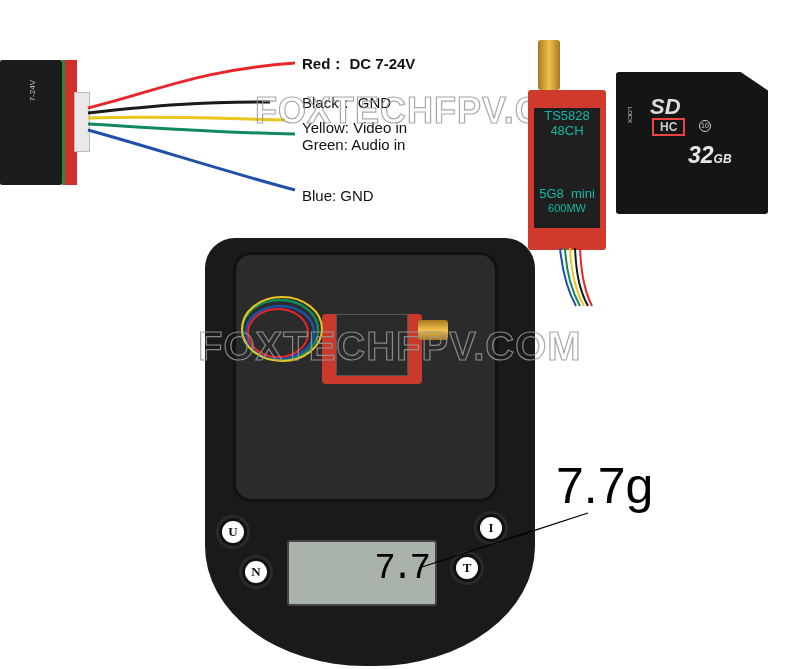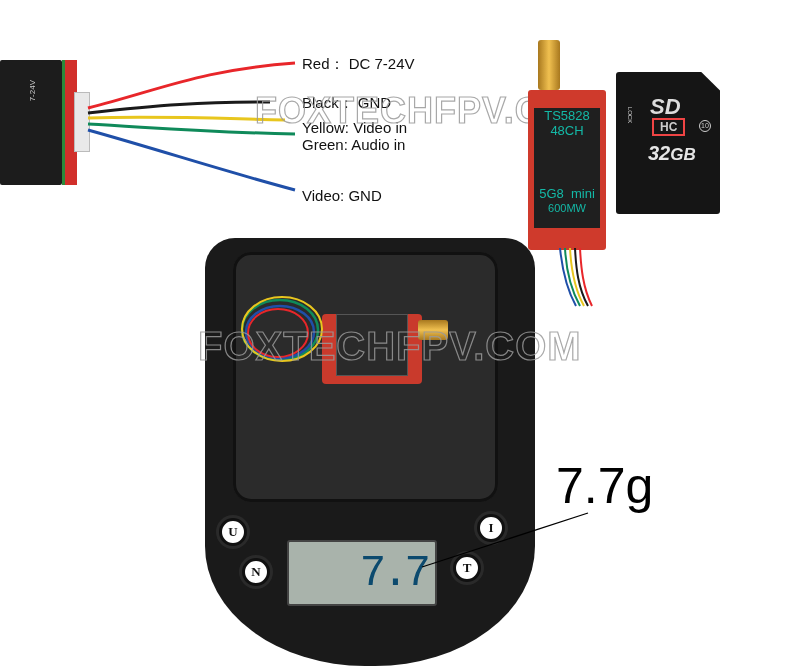--- a/index.html
+++ b/index.html
@@ -25,25 +25,25 @@
 </div>
 
 <svg class="abs" style="left:0;top:0;" width="320" height="220">
   <path d="M88 108 C160 90, 200 70, 295 63" stroke="#e8262a" stroke-width="3" fill="none"></path>
   <path d="M88 113 C160 105, 200 102, 270 102" stroke="#1a1a1a" stroke-width="3" fill="none"></path>
   <path d="M88 118 C160 116, 200 118, 285 120" stroke="#e8c61e" stroke-width="3" fill="none"></path>
   <path d="M88 124 C160 128, 200 132, 295 134" stroke="#0f8a5a" stroke-width="3" fill="none"></path>
   <path d="M88 130 C160 150, 220 170, 295 190" stroke="#1f4fa8" stroke-width="3" fill="none"></path>
 </svg>
 
-<div class="label" style="left:302px;top:55px;">Red： DC 7-24V</div>
+<div class="label" style="left:302px;top:55px;font-weight:bold;">Red： DC 7-24V</div>
 <div class="label" style="left:302px;top:94px;">Black： GND</div>
 <div class="label" style="left:302px;top:119px;">Yellow: Video in</div>
 <div class="label" style="left:302px;top:136px;">Green: Audio in</div>
-<div class="label" style="left:302px;top:187px;">Video: GND</div>
+<div class="label" style="left:302px;top:187px;">Blue: GND</div>
 
 <div class="watermark" style="left:255px;top:90px;font-size:36px;">FOXTECHFPV.COM</div>
 
 <div class="abs" style="left:528px;top:40px;width:80px;height:230px;">
   <div class="abs" style="left:10px;top:0;width:22px;height:50px;background:linear-gradient(90deg,#a8781e,#f0c050,#a8781e);border-radius:3px;"></div>
   <div class="abs" style="left:0;top:50px;width:78px;height:160px;background:#cf3a2c;border-radius:3px;"></div>
   <div class="abs" style="left:6px;top:68px;width:66px;height:120px;background:#1f1f1f;color:#14b8a6;text-align:center;font-size:13px;line-height:15px;padding-top:0;box-sizing:border-box;">
     <div>TS5828</div>
     <div>48CH</div>
     <div style="white-space:pre;margin-top:48px;">5G8  mini</div>
@@ -51,37 +51,37 @@
   </div>
   <svg class="abs" style="left:28px;top:208px;" width="40" height="60">
     <path d="M4 0 C6 20,10 40,20 58" stroke="#1f4fa8" stroke-width="2" fill="none"></path>
     <path d="M9 0 C10 20,14 40,24 58" stroke="#0f8a5a" stroke-width="2" fill="none"></path>
     <path d="M14 0 C15 20,18 40,28 58" stroke="#e8c61e" stroke-width="2" fill="none"></path>
     <path d="M19 0 C20 20,22 40,32 58" stroke="#1a1a1a" stroke-width="2" fill="none"></path>
     <path d="M24 0 C25 20,27 40,36 58" stroke="#e8262a" stroke-width="2" fill="none"></path>
   </svg>
 </div>
 
-<div class="abs" style="left:616px;top:72px;width:104px;height:142px;background:#151515;clip-path:polygon(0 0,82% 0,100% 13%,100% 100%,0 100%);border-radius:3px;">
+<div class="abs" style="left:616px;top:72px;width:104px;height:142px;background:#151515;clip-path:polygon(0 0,82% 0,100% 13%,100% 100%,0 100%);border-radius:3px;padding-left:48px;">
   <div class="abs" style="left:34px;top:22px;color:#ddd;font-weight:bold;font-size:22px;font-style:italic;">
     <span>SD</span>
   </div>
   <div class="abs" style="left:36px;top:46px;border:2px solid #ef4444;color:#ccc;font-size:12px;font-weight:bold;padding:0 6px;">HC</div>
   <div class="abs" style="left:83px;top:48px;border:1px solid #ccc;border-radius:50%;color:#ccc;font-size:7px;width:10px;height:10px;text-align:center;line-height:10px;">10</div>
   <div class="abs" style="left:6px;top:40px;color:#ccc;font-size:6px;transform:rotate(90deg);">LOCK</div>
   <div class="abs" style="left:32px;top:70px;color:#e6e6e6;font-weight:bold;font-style:italic;">
-    <span style="font-size:20px;">32</span><span style="font-size:17px;">GB</span>
+    <span style="font-size:23px;margin-left:40px;">32</span><span style="font-size:12px;">GB</span>
   </div>
 </div>
 
 <div class="abs" style="left:205px;top:238px;width:330px;height:428px;">
   <div class="abs" style="left:0;top:0;width:330px;height:428px;background:#1a1a1a;border-radius:30px 30px 160px 160px / 30px 30px 120px 120px;"></div>
   <div class="abs" style="left:28px;top:14px;width:265px;height:250px;background:#2b2b2b;border-radius:18px;box-shadow:inset 0 0 0 3px #111;"></div>
   <div class="abs" style="left:82px;top:302px;width:146px;height:62px;background:#a9b3ab;border:2px solid #444;border-radius:3px;">
-    <div class="abs" style="right:8px;top:6px;font-family:'Liberation Mono',monospace;font-size:44px;color:#0c4a6e;letter-spacing:-4px;">7.7</div>
+    <div class="abs" style="right:8px;top:6px;font-family:'Liberation Mono',monospace;font-size:36px;color:#000000;letter-spacing:-4px;">7.7</div>
   </div>
   <div class="btn" style="left:14px;top:280px;">U</div>
   <div class="btn" style="left:37px;top:320px;">N</div>
   <div class="btn" style="left:272px;top:276px;">I</div>
   <div class="btn" style="left:248px;top:316px;">T</div>
 </div>
 
 <div class="abs" style="left:322px;top:308px;width:110px;height:75px;">
   <div class="abs" style="left:0;top:6px;width:100px;height:70px;background:#c93a2c;border-radius:4px;"></div>
   <div class="abs" style="left:14px;top:6px;width:70px;height:60px;background:#2a2a2a;border:1px solid #555;"></div>

